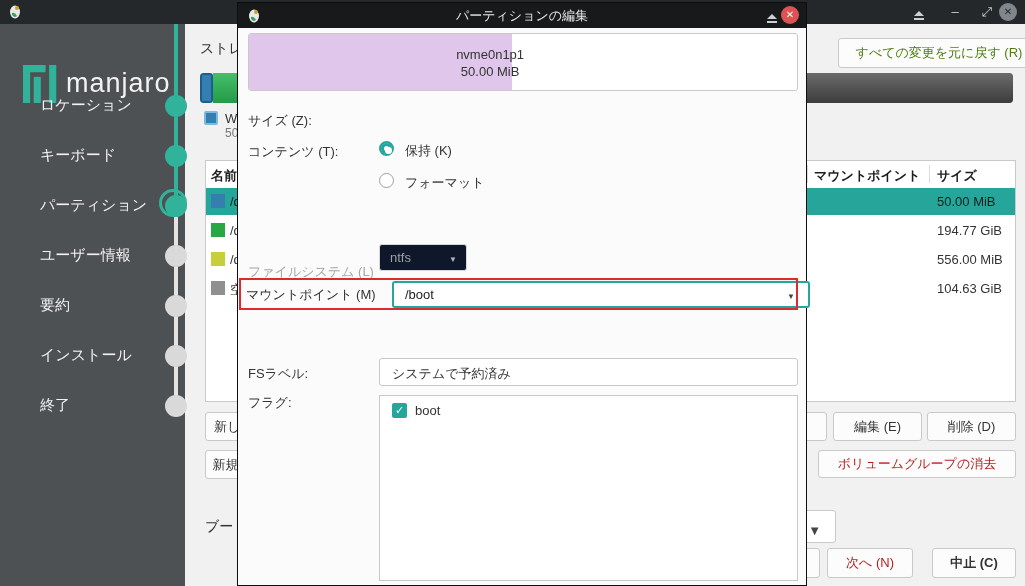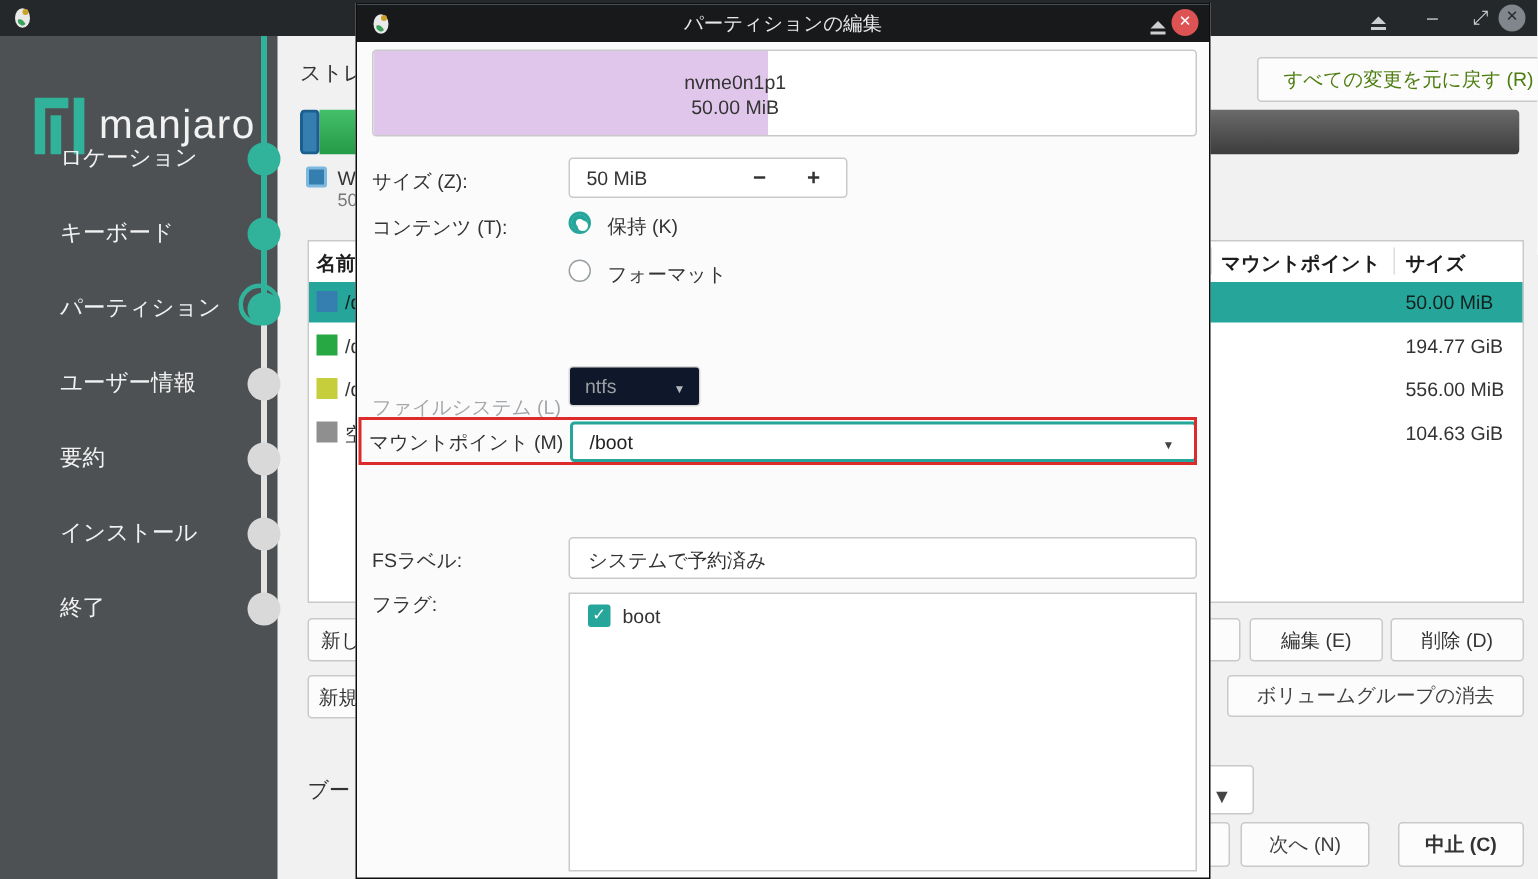--- a/index.html
+++ b/index.html
@@ -21,21 +21,21 @@
   .sidebar { left:0; top:24px; width:185px; height:562px; background:#4d5153; z-index:2; }
   .logo-word { position:absolute; left:66px; top:44px; font-size:27px; font-weight:400; color:#f2f2f2; letter-spacing:1px; }
   .timeline { position:absolute; width:4px; }
   .step-label { position:absolute; left:40px; color:#f2f2f2; font-size:15px; }
   .dot { position:absolute; border-radius:50%; z-index:3; }
 
   
   .content { left:185px; top:24px; width:840px; height:562px; background:#f1f1f1; z-index:1; }
   .content .abs { font-size:13px; }
   .btn { background:#fcfcfc; border:1px solid #c9c9c9; border-radius:3px; text-align:center; color:#333; }
-  .btn.disabled { color:#404040; }
+  .btn.disabled { color:#b91c1c; }
   .tbl { background:#fff; border:1px solid #c9c9c9; }
   .th { font-weight:bold; color:#1d1d1d; }
   .vsep { width:1px; background:#dcdcdc; }
   .swatch { width:14px; height:14px; display:inline-block; }
   .combo-arrow { font-size:8px; color:#444; }
 
   
   .dialog { left:237px; top:2px; width:570px; height:584px; background:#fbfbfb; border:1px solid #0c0e0f; z-index:10; }
   .dlg-titlebar { position:absolute; left:0; top:0; width:100%; height:25px; background:#17191b; }
   .dlg-title { position:absolute; left:0; top:0; width:100%; height:25px; text-align:center; line-height:25px; color:#e8e8e8; font-size:13px; }
@@ -192,45 +192,40 @@
 
     <div class="abs field" style="left:10px; top:30px; width:550px; height:58px; border-radius:3px; overflow:hidden;">
       <div class="abs" style="left: 0px; top: 0px; width: 48%; height: 100%; background: rgb(223, 198, 234);"></div>
       <div class="abs" style="left:0; top:12px; width:88%; text-align:center; line-height:17px; color:#333;">
         <div>nvme0n1p1</div>
         <div>50.00 MiB</div>
       </div>
     </div>
 
     <div class="abs" style="left:10px; top:109px;">サイズ (Z):</div>
-    <div class="abs field" style="left:141px; top:102px; width:186px; height:27px;">
-      <span class="abs" style="left:11px; top:5px;">50 MiB</span>
-      <span class="abs" style="left:122px; top:4px; font-size:15px; font-weight:bold; color:#333;">−</span>
-      <span class="abs" style="left:158px; top:4px; font-size:15px; font-weight:bold; color:#333;">+</span>
-    </div>
 
     <div class="abs" style="left:10px; top:140px;">コンテンツ (T):</div>
     <div class="abs" style="left:141px; top:138px;">
       <span class="radio on abs" style="left:0; top:0;"></span>
       <span class="abs" style="left:26px; top:1px; white-space:nowrap;">保持 (K)</span>
     </div>
     <div class="abs" style="left:141px; top:170px;">
       <span class="radio off abs" style="left:0; top:0;"></span>
       <span class="abs" style="left:26px; top:1px; white-space:nowrap;">フォーマット</span>
     </div>
 
 
     <div class="abs gray-label" style="left:10px; top:248px;margin-top:12px;">ファイルシステム (L)</div>
     <div class="abs field" style="left:141px; top:241px; width:88px; height:27px; background:#0f172a; border-color:#d8d8d8;">
       <span class="abs" style="left:10px; top:5px; color:#9aa0a3;">ntfs</span>
       <span class="abs combo-arrow" style="right:9px; top:10px; color:#b4b8ba;">▼</span>
     </div>
 
     <div class="abs" style="left:8px; top:283px; white-space:nowrap;">マウントポイント (M)</div>
-    <div class="abs field" style="left:142px; top:278px; width:418px; height:27px; border:2px solid #26a69a;">
+    <div class="abs field" style="left:154px; top:278px; width:418px; height:27px; border:2px solid #26a69a;">
       <span class="abs" style="left:11px; top:4px; color:#222;">/boot</span>
       <span class="abs combo-arrow" style="right:13px; top:9px;">▼</span>
     </div>
 
     <div class="abs" style="left:1px; top:275px; width:559px; height:32px; border:2px solid #dc2b2b; pointer-events:none; z-index:5;"></div>
 
     <div class="abs" style="left:10px; top:362px;">FSラベル:</div>
     <div class="abs field" style="left:141px; top:355px; width:419px; height:28px;">
       <span class="abs" style="left:12px; top:6px; white-space:nowrap;">システムで予約済み</span>
     </div>

